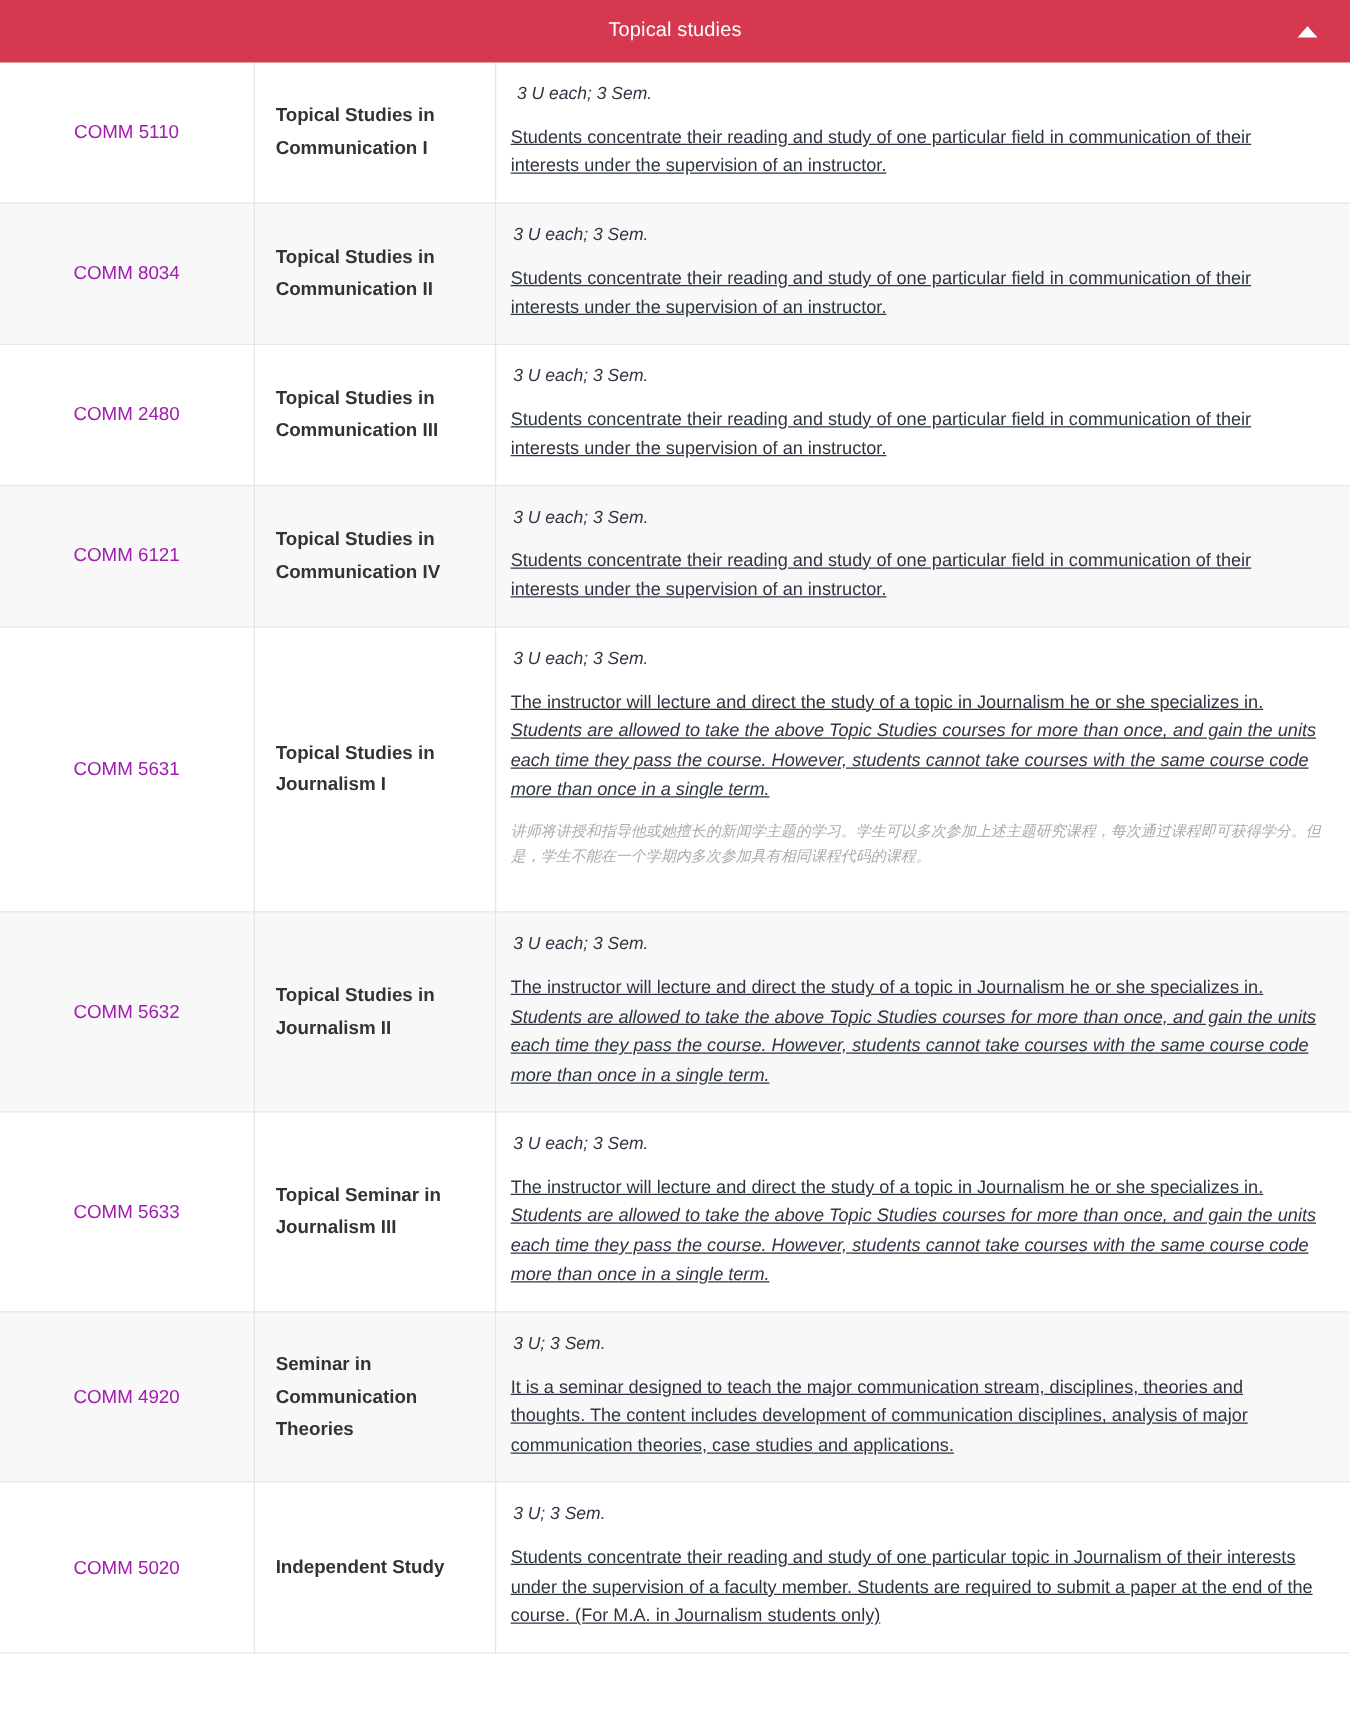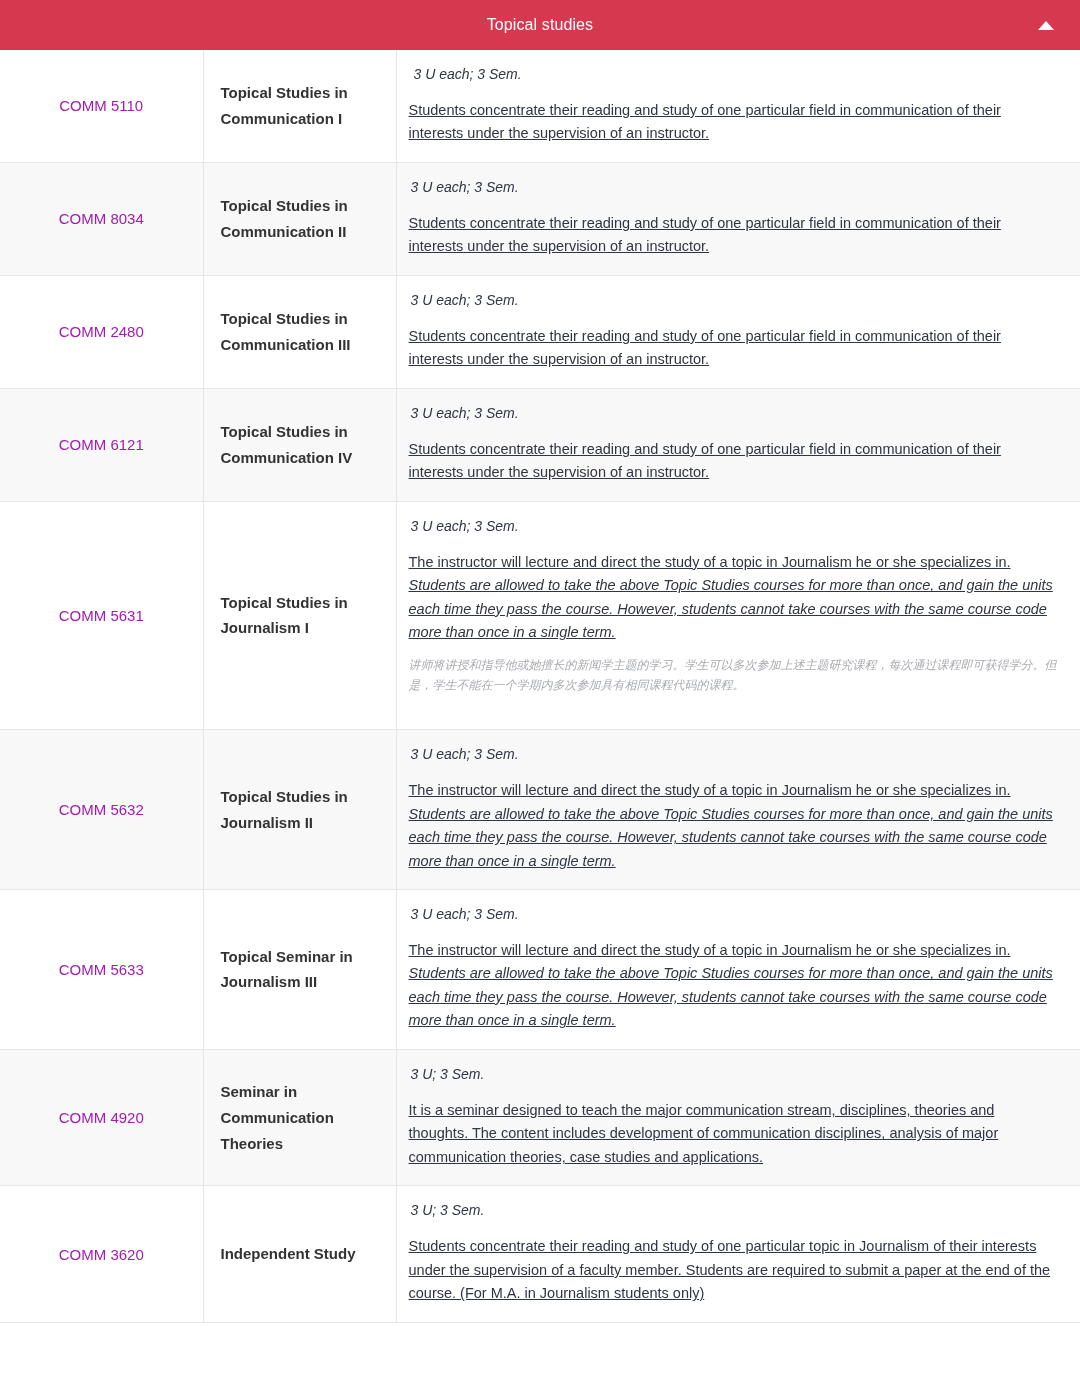--- a/index.html
+++ b/index.html
@@ -208,21 +208,21 @@
         </tr>
         <tr class="course-row">
           <td class="code-cell"><span>COMM 4920</span></td>
           <td class="title-cell">Seminar in Communication Theories</td>
           <td class="desc-cell">
             <p class="desc-units">3 U; 3 Sem.</p>
             <p class="desc-body"><span>It is a seminar designed to teach the major communication stream, disciplines, theories and thoughts. The content includes development of communication disciplines, analysis of major communication theories, case studies and applications.</span></p>
           </td>
         </tr>
         <tr class="course-row">
-          <td class="code-cell"><span>COMM 3620</span></td>
+          <td class="code-cell"><span>COMM 5020</span></td>
           <td class="title-cell">Independent Study</td>
           <td class="desc-cell">
             <p class="desc-units">3 U; 3 Sem.</p>
             <p class="desc-body"><span>Students concentrate their reading and study of one particular topic in Journalism of their interests under the supervision of a faculty member. Students are required to submit a paper at the end of the course. (For M.A. in Journalism students only)</span></p>
           </td>
         </tr>
       </tbody>
   </table>
 
 </div>

